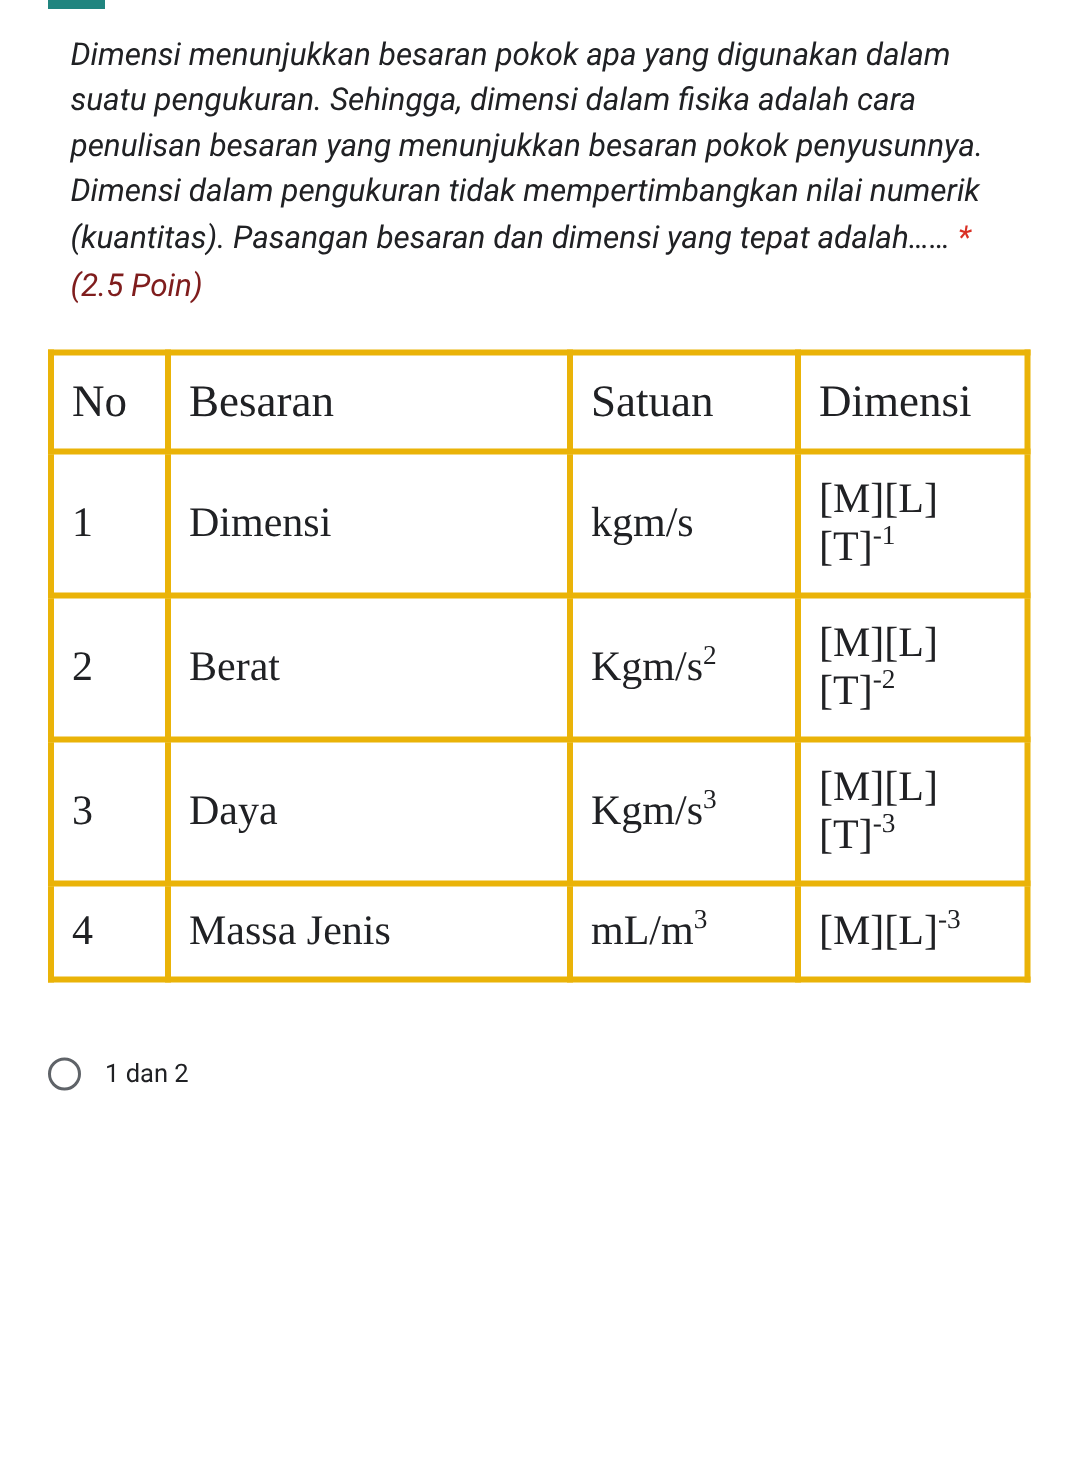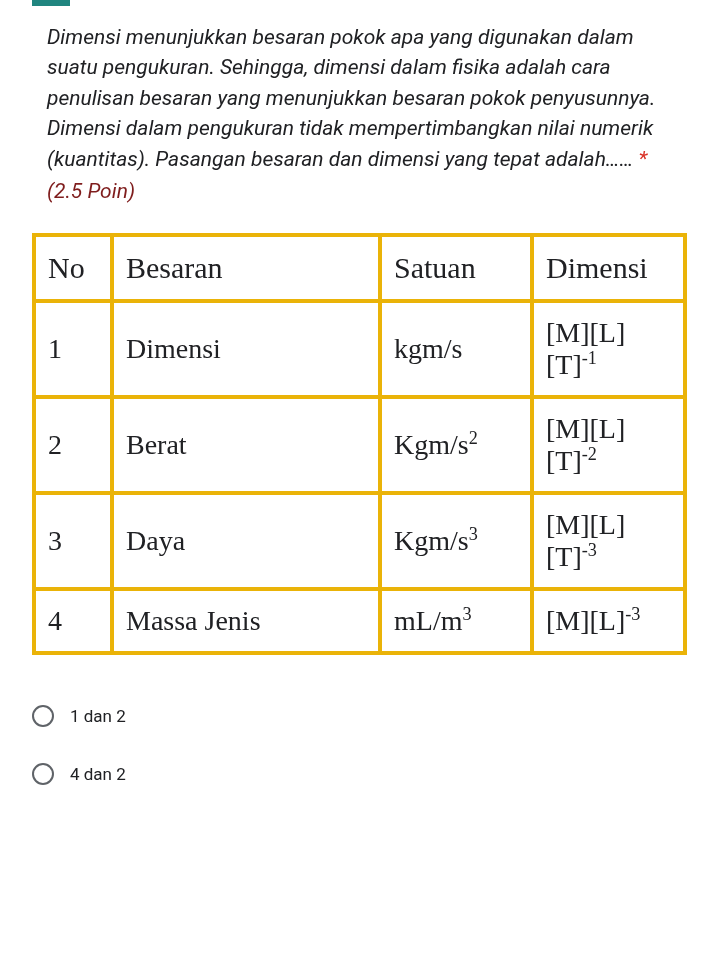--- a/index.html
+++ b/index.html
@@ -134,18 +134,14 @@
       </tr>
     </tbody>
       </table>
   </div>
 
   <div class="options">
     <div class="option">
       <span class="radio"></span>
       <span class="option-label">1 dan 2</span>
     </div>
-    <div class="option">
-      <span class="radio"></span>
-      <span class="option-label">4 dan 2</span>
-    </div>
   </div>
 </div>
 
 </body></html>

